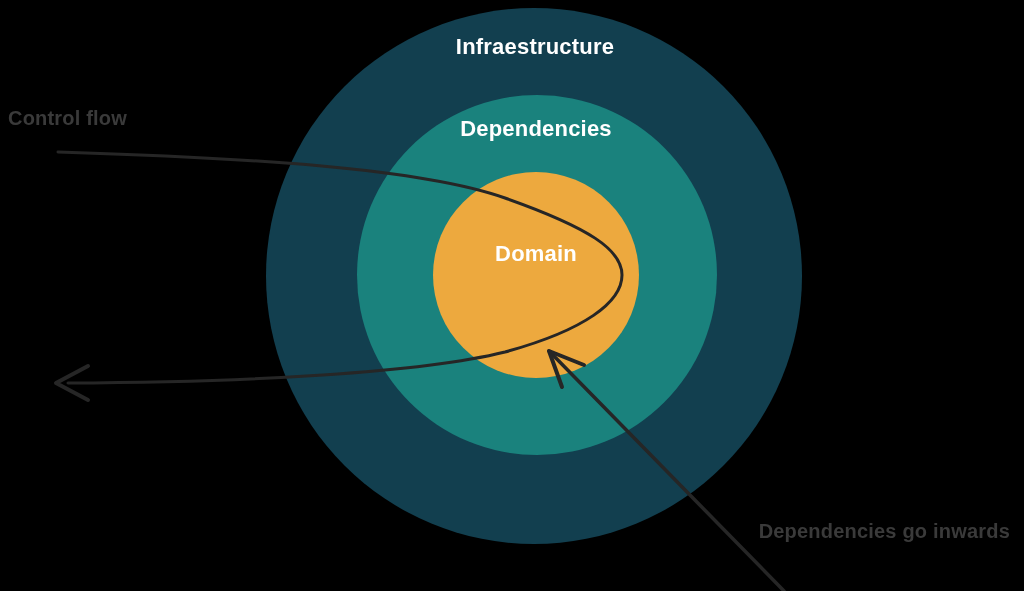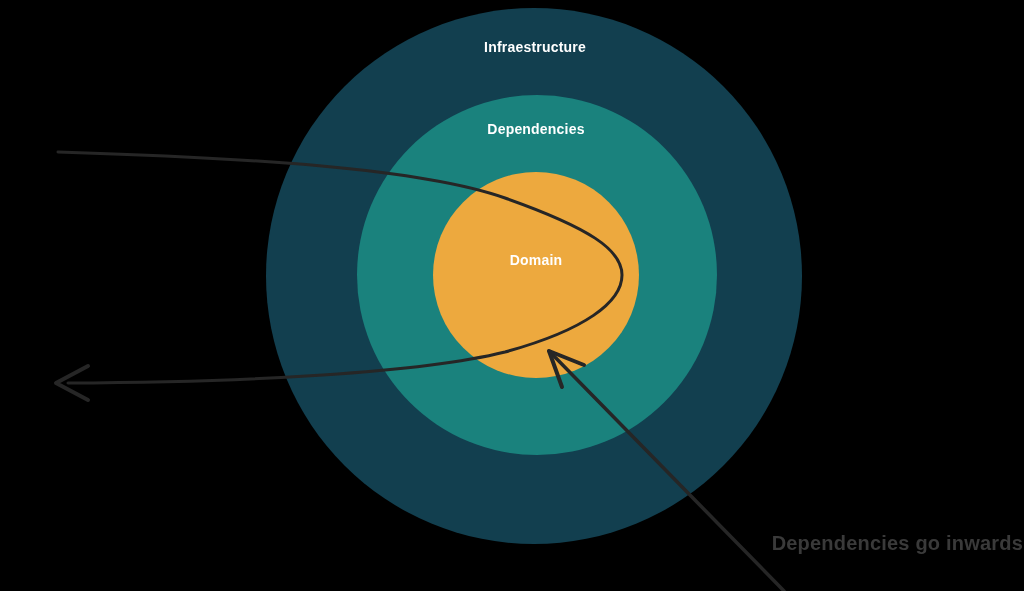--- a/index.html
+++ b/index.html
@@ -17,41 +17,40 @@
   }
   .stage svg {
     position: absolute;
     left: 0;
     top: 0;
   }
   .ring-label {
     position: absolute;
     transform: translate(-50%, -50%);
     color: #ffffff;
-    font-size: 14px;
+    font-size: 22px;
     font-weight: 700;
     letter-spacing: 0.2px;
     white-space: nowrap;
   }
   .annotation {
     position: absolute;
     color: #3a3a3a;
     font-size: 20px;
     font-weight: 700;
     letter-spacing: 0.2px;
     white-space: nowrap;
   }
   .annotation.control-flow {
     left: 8px;
     top: 107px;
   }
   .annotation.dependencies {
-    right: 1px;
+    right: 14px;
     top: 520px;
-    margin-top: 12px;
   }
 </style>
 </head>
 <body>
 
 <div class="stage">
 
   <svg width="1024" height="591" viewBox="0 0 1024 591">
 
     <circle cx="534" cy="276" r="268" fill="#123F4F"></circle>
@@ -62,18 +61,19 @@
     <polyline points="88,366 56,383 88,400" fill="none" stroke-width="4" stroke-linecap="round" stroke-linejoin="round" stroke="#262626"></polyline>
 
     <line x1="784" y1="591" x2="549" y2="351" stroke-width="3.5" stroke-linecap="round" stroke="#262626"></line>
     <polyline points="584,365 549,351 562,387" fill="none" stroke-width="4" stroke-linecap="round" stroke-linejoin="round" stroke="#262626"></polyline>
   </svg>
 
   <div class="ring-label" style="left:535px; top:47px;">Infraestructure</div>
 
   <div class="ring-label" style="left:536px; top:129px;">Dependencies</div>
 
-  <div class="ring-label" style="left:536px; top:260px;">Domain</div>
+  <div class="ring-label" style="left:536px; top:254px;">Domain</div>
 
+  <div class="annotation control-flow">Control flow</div>
 
   <div class="annotation dependencies">Dependencies go inwards</div>
 
 </div>
 
 </body></html>

